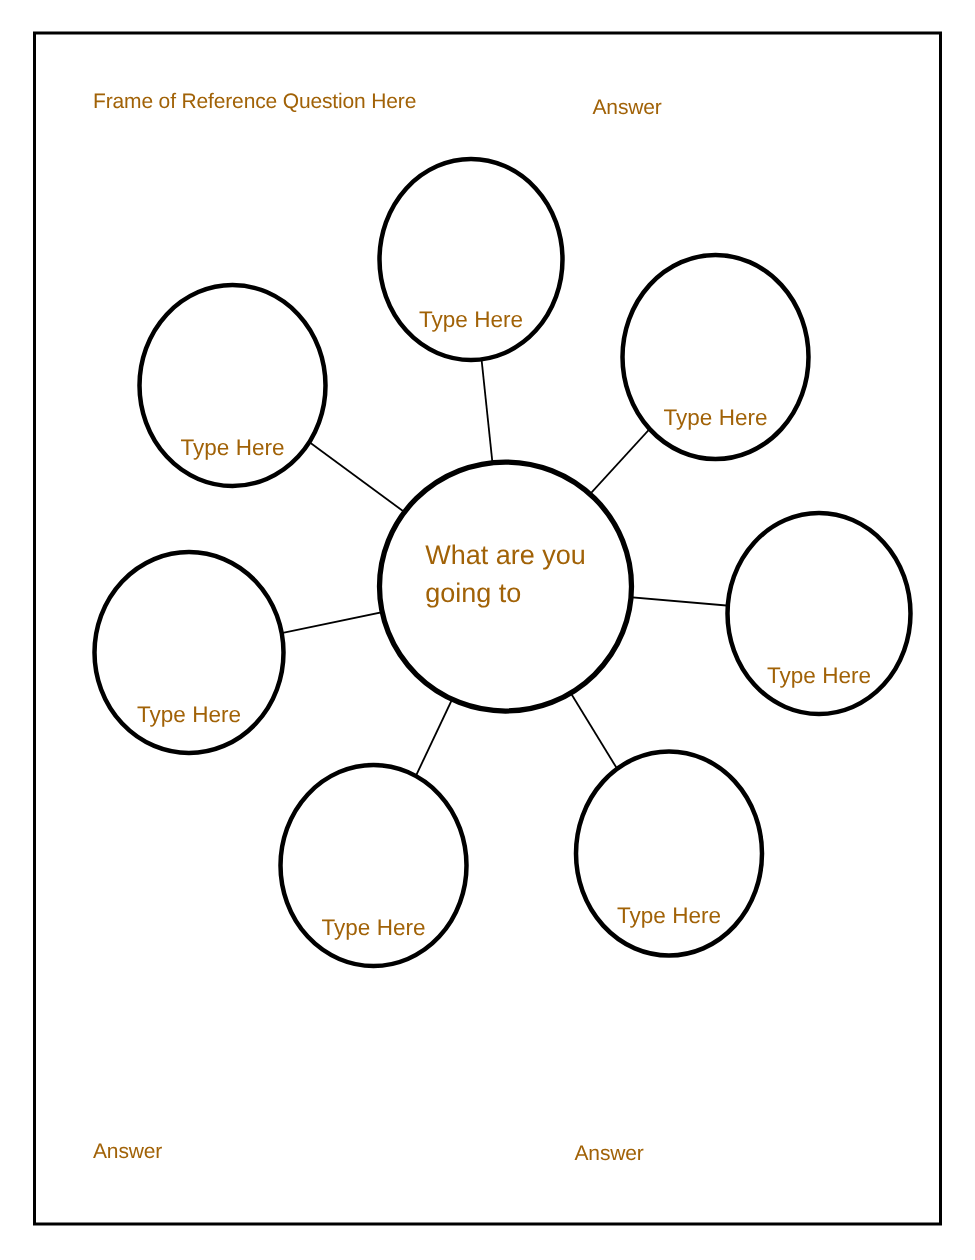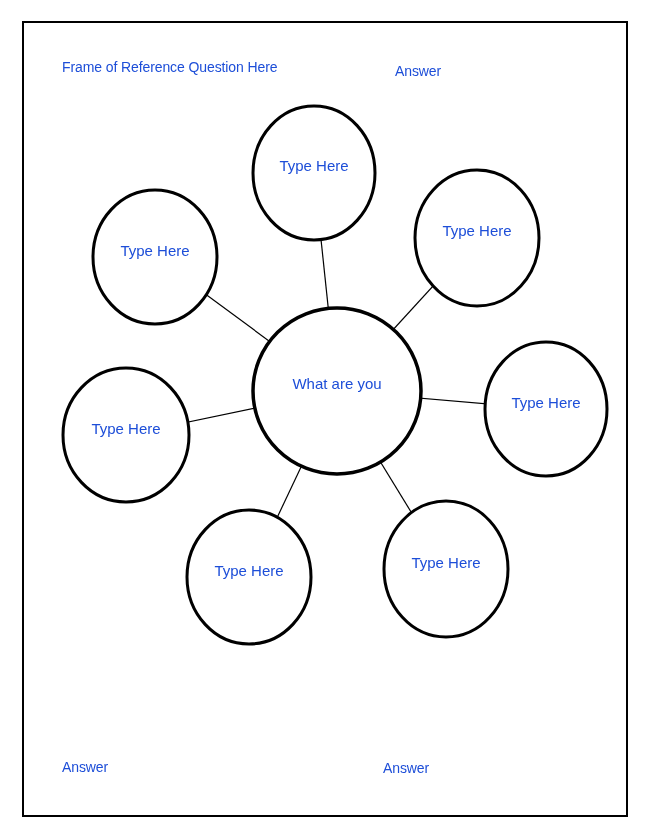--- a/index.html
+++ b/index.html
@@ -6,21 +6,21 @@
     margin: 0;
     padding: 0;
     background: #ffffff;
   }
   .canvas {
     position: relative;
     width: 650px;
     height: 840px;
     background: #ffffff;
     font-family: "Liberation Sans", sans-serif;
-    color: #1d4ed8;
+    color: #a16207;
     overflow: hidden;
   }
   .page-border {
     position: absolute;
     left: 22px;
     top: 21px;
     width: 602px;
     height: 792px;
     border: 2px solid #000000;
     box-sizing: content-box;
@@ -39,27 +39,28 @@
     letter-spacing: -0.1px;
     white-space: nowrap;
   }
   .node-label {
     position: absolute;
     transform: translate(-50%, -50%);
     font-size: 15px;
     line-height: 20px;
     white-space: nowrap;
     text-align: center;
+    margin-top: 48px;
   }
   .center-label {
     position: absolute;
     left: 337px;
     top: 383px;
     transform: translate(-50%, -50%);
-    font-size: 15px;
+    font-size: 18px;
     line-height: 25px;
     text-align: left;
     white-space: nowrap;
   }
   .center-label span { display: block; }
 </style>
 </head>
 <body>
 
 <div class="canvas">
@@ -93,20 +94,21 @@
   <div class="txt" style="left:62px; top:58px;">Frame of Reference Question Here</div>
 
   <div class="txt" style="left:395px; top:62px;">Answer</div>
 
   <div class="txt" style="left:62px; top:758px;">Answer</div>
 
   <div class="txt" style="left:383px; top:759px;">Answer</div>
 
   <div class="center-label">
     <span>What are you</span>
+    <span>going to</span>
   </div>
 
   <div class="node-label" style="left:314px; top:166px;">Type Here</div>
   <div class="node-label" style="left:477px; top:231px;">Type Here</div>
   <div class="node-label" style="left:546px; top:403px;">Type Here</div>
   <div class="node-label" style="left:446px; top:563px;">Type Here</div>
   <div class="node-label" style="left:249px; top:571px;">Type Here</div>
   <div class="node-label" style="left:126px; top:429px;">Type Here</div>
   <div class="node-label" style="left:155px; top:251px;">Type Here</div>
 

